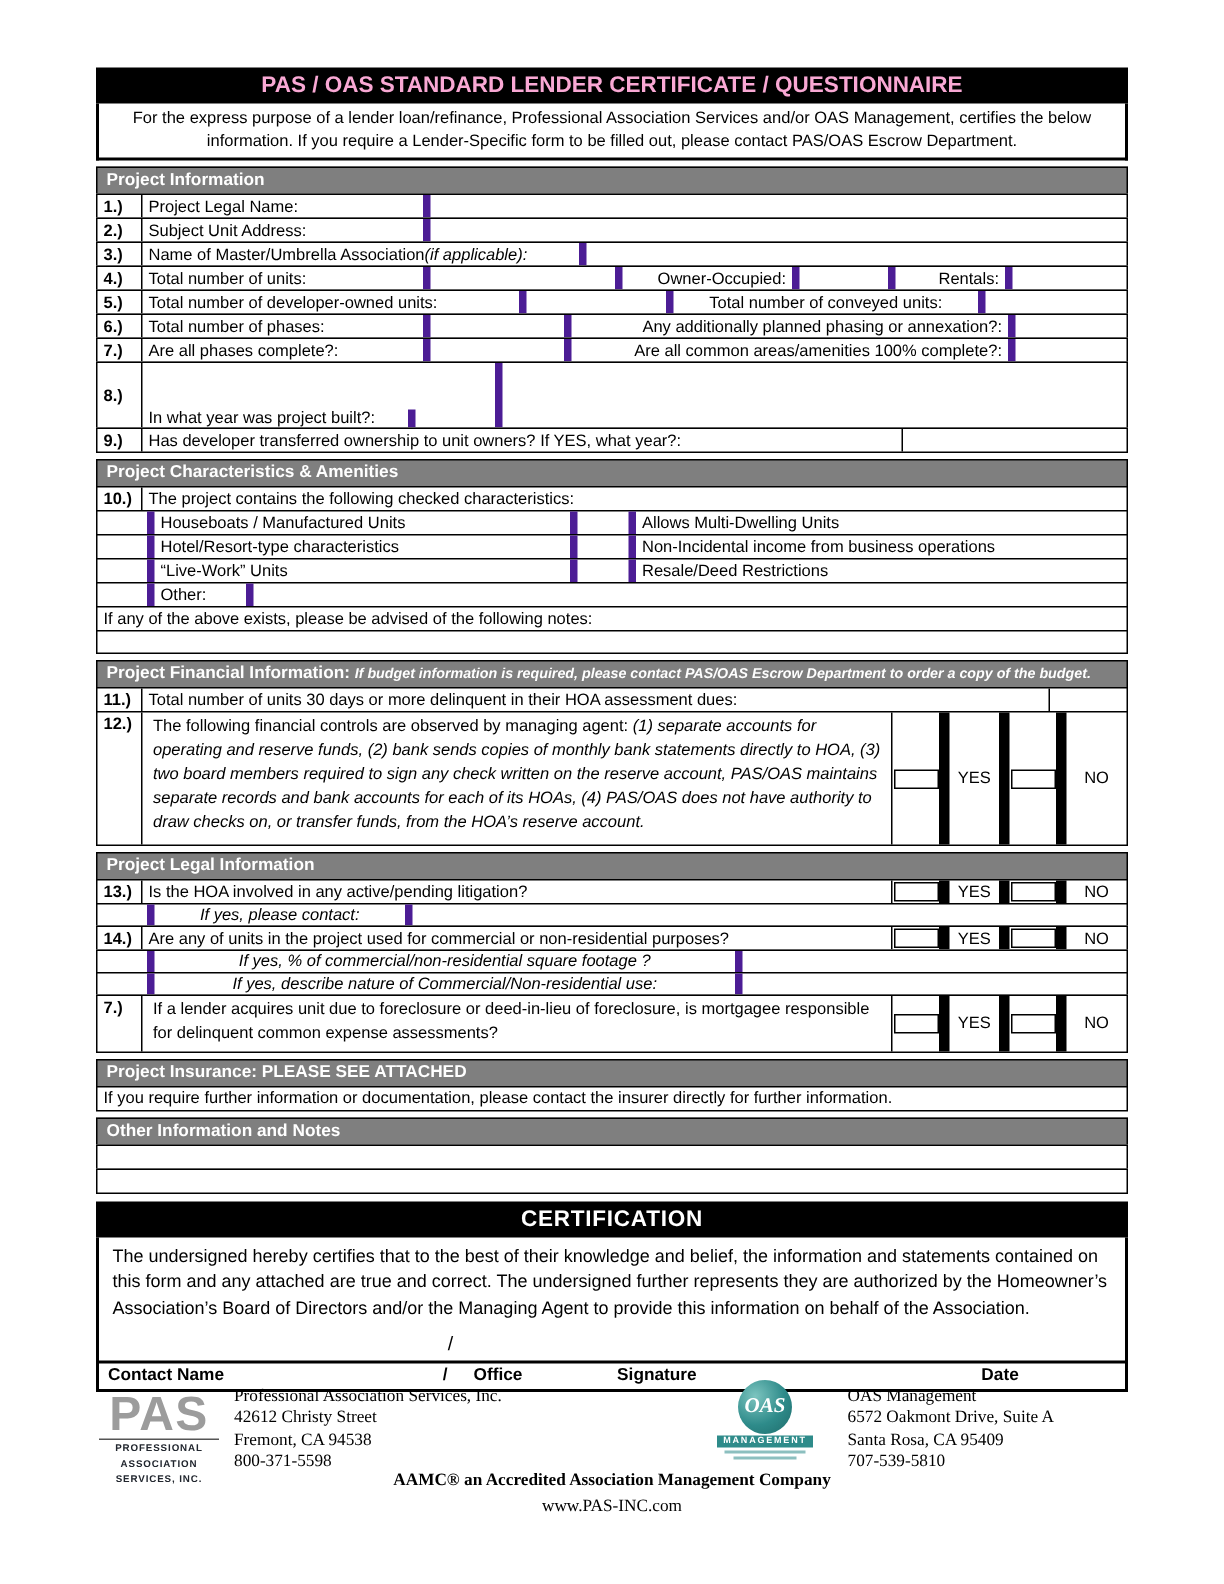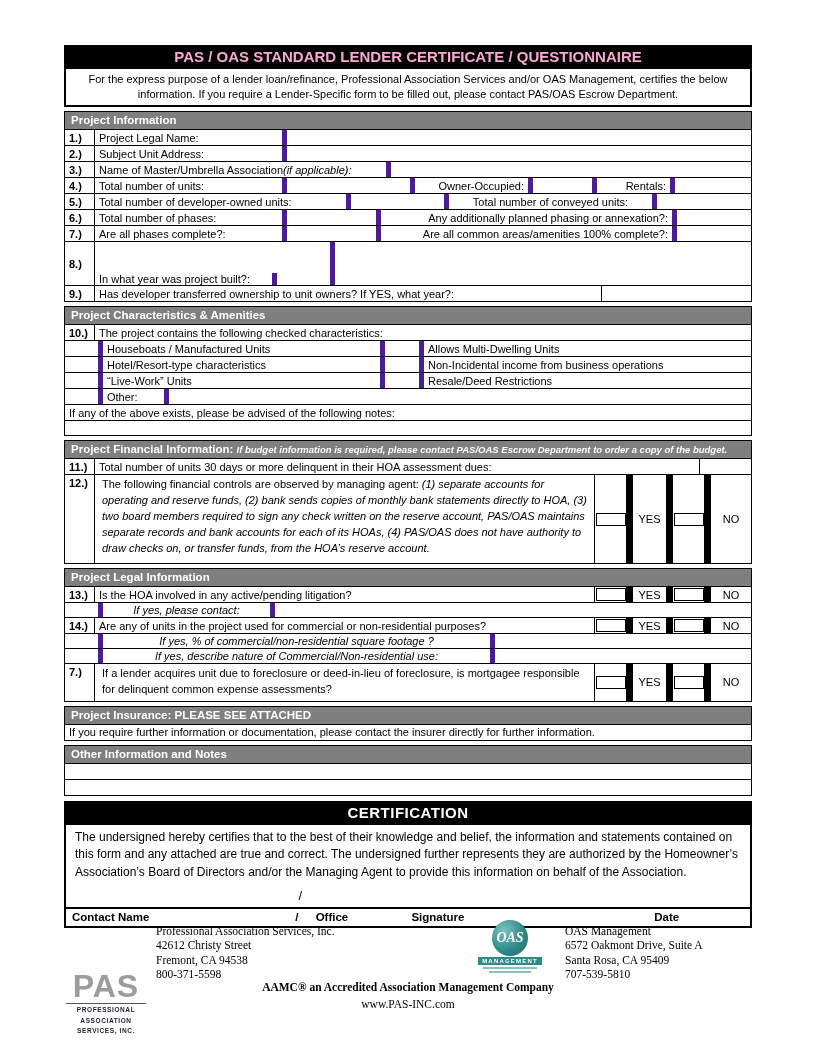--- a/index.html
+++ b/index.html
@@ -50,21 +50,21 @@
   .sig-space { position: relative; height: 20px; font-size: 13px; }
   .sig-slash { position: absolute; left: 34%; top: 1px; }
   .sig-labels { position: relative; border-top: 2px solid #000; height: 19px; font-weight: bold; font-size: 11.5px; }
   .sig-labels span { position: absolute; top: 2px; }
   .lab-contact { left: 6px; }
   .lab-slash { left: 33.5%; }
   .lab-office { left: 36.5%; }
   .lab-signature { left: 50.5%; }
   .lab-date { left: 86%; }
 
-  .pas-logo { position: absolute; left: 66px; top: 927px; width: 80px; text-align: center; margin-top: 44px; }
+  .pas-logo { position: absolute; left: 66px; top: 927px; width: 80px; text-align: center; }
   .pas-letters { font-size: 32px; font-weight: 900; color: #9c9c9c; line-height: .95; letter-spacing: 1px; }
   .pas-sub { margin-top: 2px; font-size: 6.5px; font-weight: bold; letter-spacing: .6px; color: #21262e; line-height: 1.6; border-top: 1px solid #555; padding-top: 1px; }
   .addr { position: absolute; font-family: "Liberation Serif", serif; font-size: 11.5px; line-height: 1.25; }
   .addr-pas { left: 156px; top: 924px; }
   .addr-oas { left: 565px; top: 924px; }
   .oas-logo { position: absolute; left: 478px; top: 920px; width: 64px; text-align: center; }
   .oas-circle { position: relative; width: 36px; height: 36px; margin: 0 auto; border-radius: 50%; background: radial-gradient(circle at 32% 30%, #7cc4bf, #2e8b8a 55%, #1e6b6a); }
   .oas-circle .oas-text { position: absolute; left: 0; right: 0; top: 10px; color: #fff; font-weight: bold; font-style: italic; font-size: 14px; font-family: "Liberation Serif", serif; }
   .oas-banner { margin-top: 1px; background: #2e8b8a; color: #fff; font-size: 6px; font-weight: bold; letter-spacing: 1.2px; padding: 1px 0; }
   .oas-fine .bar { height: 2px; background: #2e8b8a; opacity: .55; margin: 2px auto 0; }

